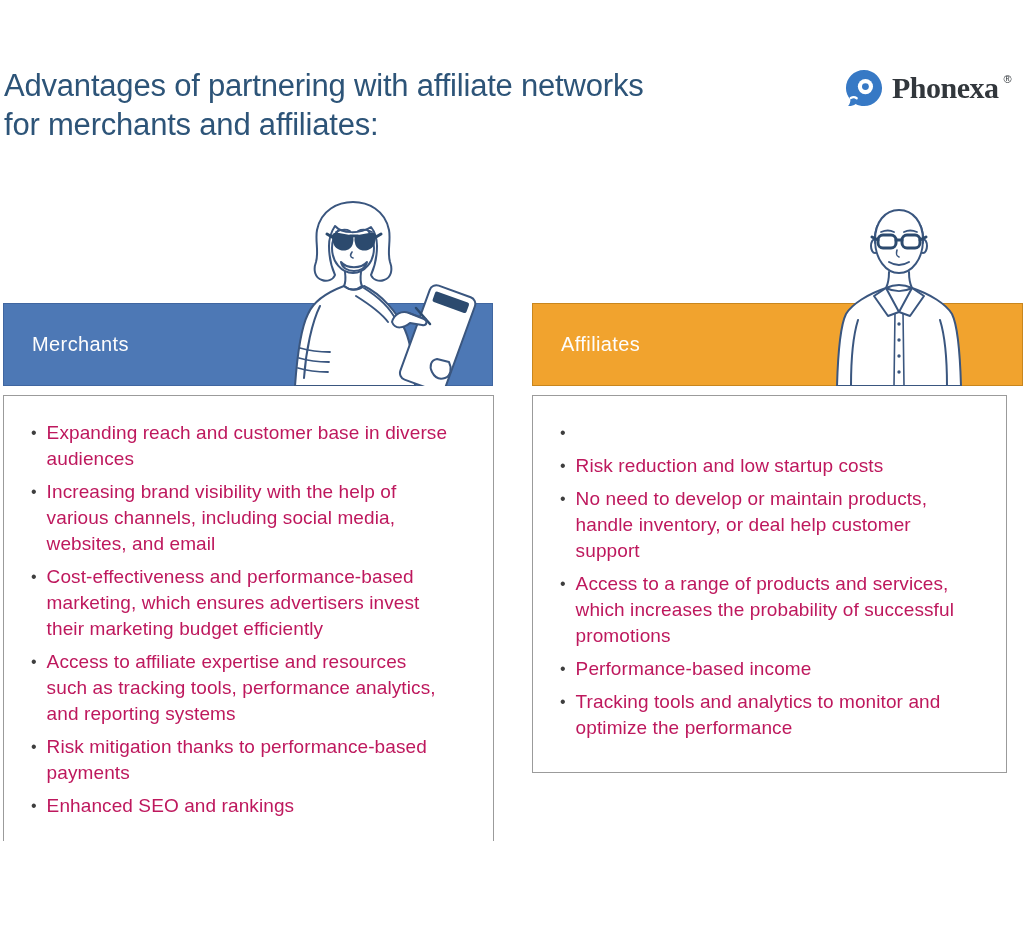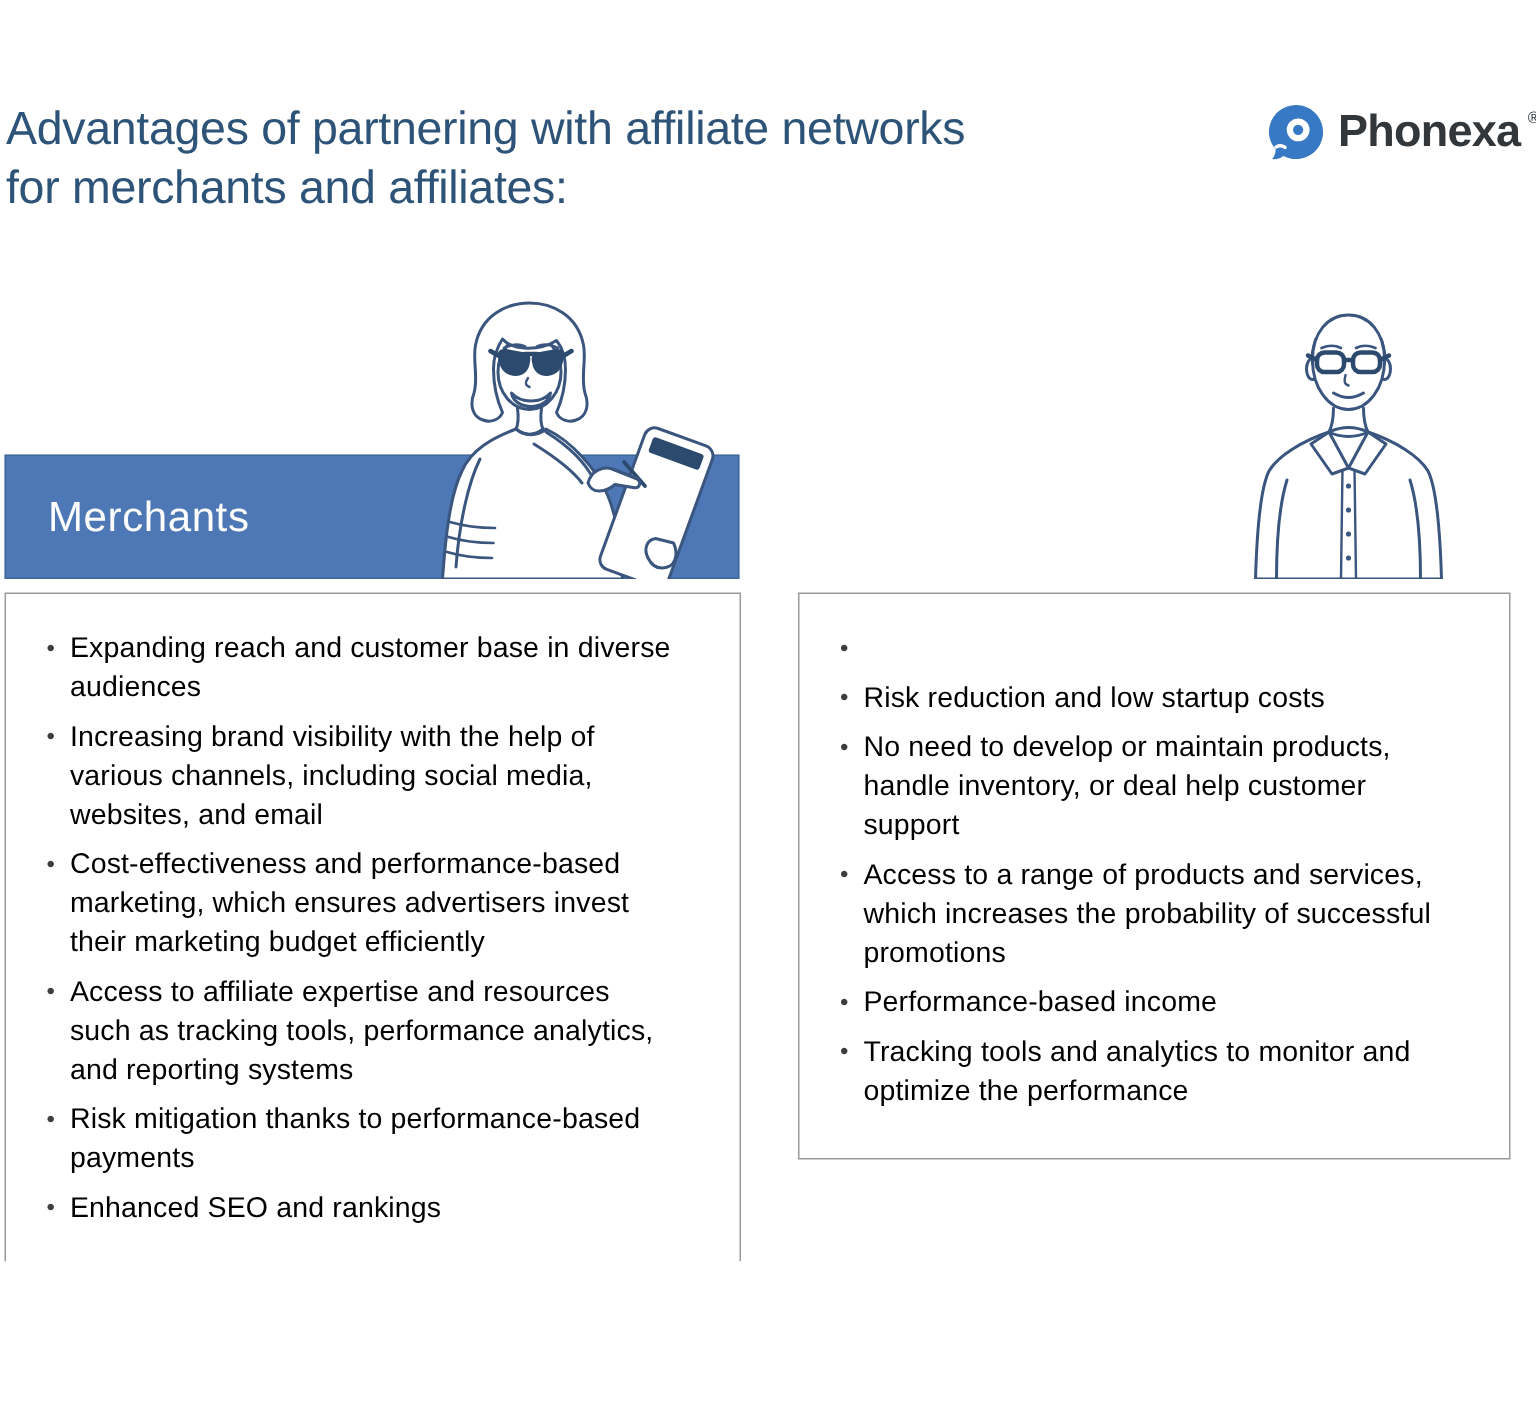--- a/index.html
+++ b/index.html
@@ -7,35 +7,35 @@
     position:relative;width:1024px;height:841px;background:#ffffff;overflow:hidden;
     font-family:"Liberation Sans","DejaVu Sans",sans-serif;
   }
   
   .title{
     position:absolute;left:4px;top:66px;width:800px;
     font-size:31px;line-height:39px;font-weight:500;letter-spacing:-0.2px;
     color:#2d5478;white-space:pre-line;
   }
   .logo{position:absolute;left:845px;top:69px;display:flex;align-items:center;gap:9px;}
-  .logo .brand{font-size:30px;font-weight:700;color:#32373c;letter-spacing:-0.5px;}
+  .logo .brand{font-size:30px;font-weight:700;color:#32373c;letter-spacing:-0.5px;font-family:Liberation Serif, serif;}
   .logo .reg{font-size:11px;color:#32373c;align-self:flex-start;margin-top:4px;margin-left:-4px;}
   
   .bar{position:absolute;top:303px;height:83px;display:flex;align-items:center;box-sizing:border-box;z-index:1;}
   .bar.merchants{left:3px;width:490px;border:1px solid rgba(40,70,120,0.35);}
   .bar.affiliates{left:532px;width:491px;border:1px solid rgba(150,100,10,0.45);}
-  .bar .bar-label{color:#fdfdfd;font-size:28px;font-weight:500;letter-spacing:0.4px;padding-left:28px;}
+  .bar .bar-label{color:#fdfdfd;font-size:20px;font-weight:500;letter-spacing:0.4px;padding-left:28px;}
   
   .box{position:absolute;background:#fff;border:1px solid #9b9b9b;box-sizing:border-box;z-index:0;}
   .box.merchants{left:3px;top:395px;width:491px;height:471px;}
   .box.affiliates{left:532px;top:395px;width:475px;height:378px;}
   ul.benefits{list-style:none;margin:0;padding:24px 28px 0 27px;}
   ul.benefits li{display:flex;gap:10px;margin-bottom:7px;}
   ul.benefits .dot{font-size:16px;line-height:26px;color:#3e3e3e;flex:0 0 auto;}
-  ul.benefits .txt{font-size:19px;line-height:26px;color:#000000;letter-spacing:0.1px;max-width:402px;}
+  ul.benefits .txt{font-size:19px;line-height:26px;color:#be185d;letter-spacing:0.1px;max-width:402px;}
   
   svg.illu{position:absolute;z-index:2;}
   #woman-illu{left:286px;top:200px;width:192px;height:186px;}
   #man-illu{left:828px;top:202px;width:140px;height:184px;}
 </style>
 </head>
 <body>
 
 <div id="stage">
 
@@ -50,20 +50,23 @@
       <path d="M6 30.5 Q9.5 28.7 12.3 30.8" stroke="#ffffff" stroke-width="2.4" fill="none" stroke-linecap="round"></path>
     </svg>
     <span class="brand">Phonexa</span>
     <span class="reg">®</span>
   </div>
 
   <div class="bar merchants" style="background-color: rgb(77, 120, 181);">
     <span class="bar-label">Merchants</span>
   </div>
 
+  <div class="bar affiliates" style="background-color: rgb(241, 163, 46);">
+    <span class="bar-label">Affiliates</span>
+  </div>
 
   <div class="box merchants">
     <ul class="benefits">
         <li>
           <span class="dot">•</span>
           <span class="txt">Expanding reach and customer base in diverse audiences</span>
         </li>
         <li>
           <span class="dot">•</span>
           <span class="txt">Increasing brand visibility with the help of various channels, including social media, websites, and email</span>

